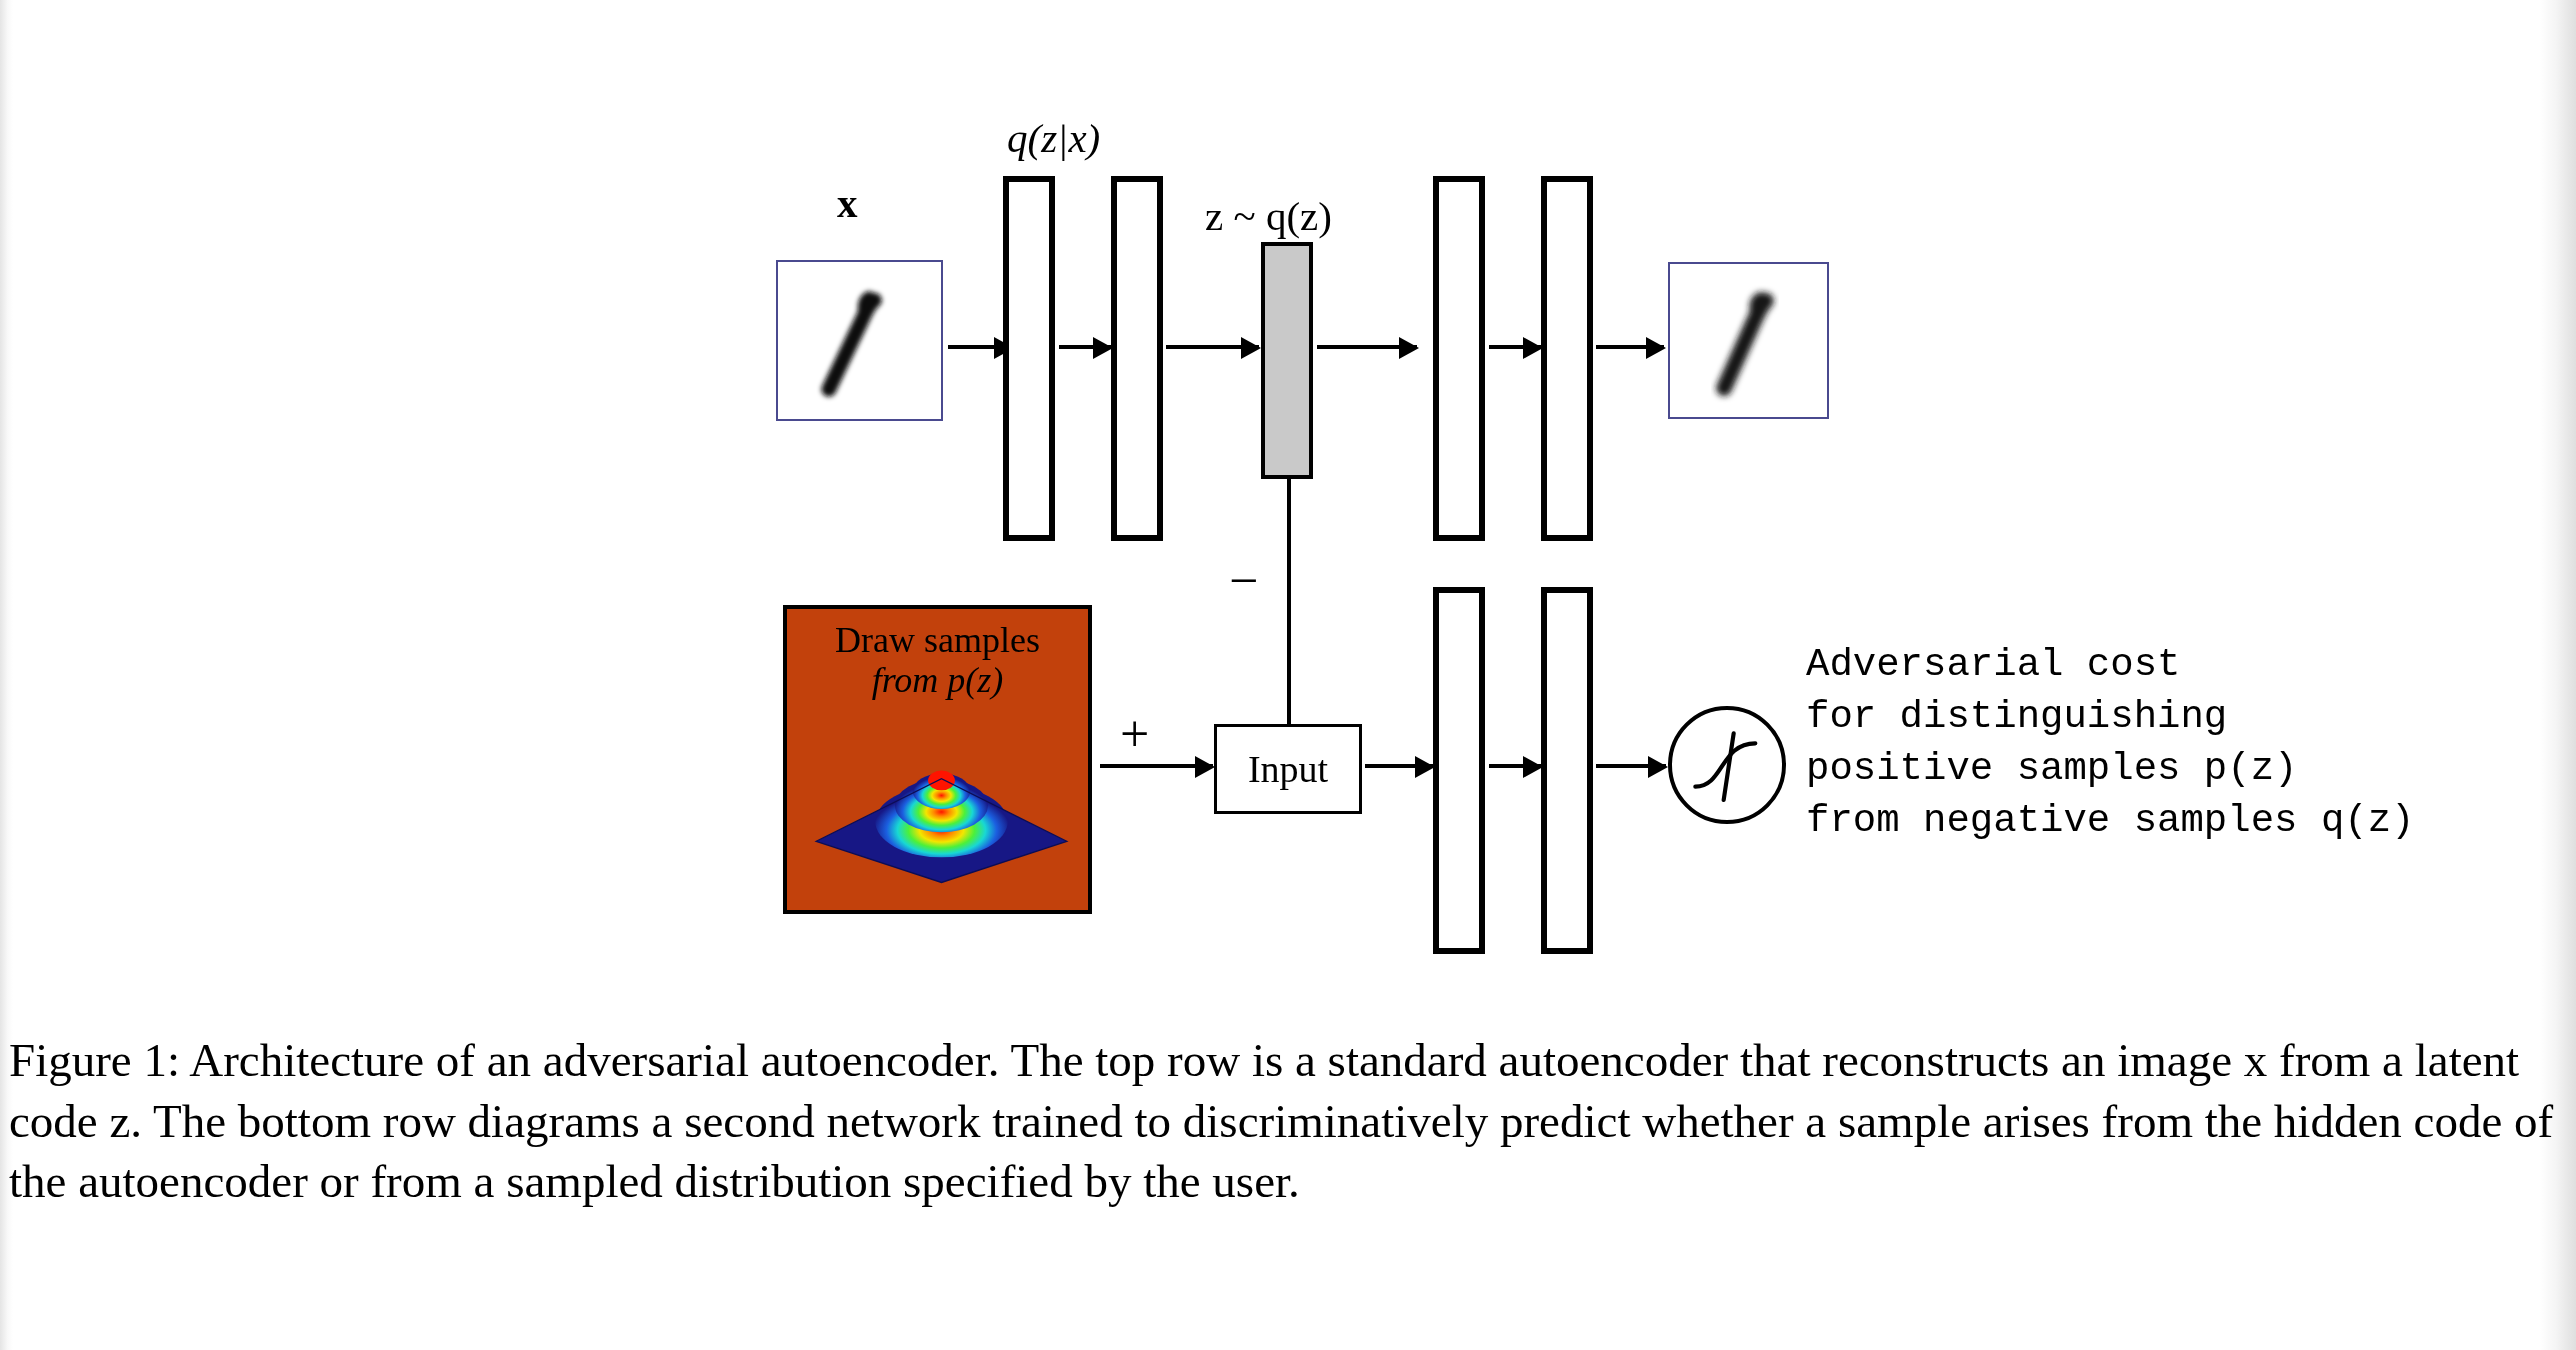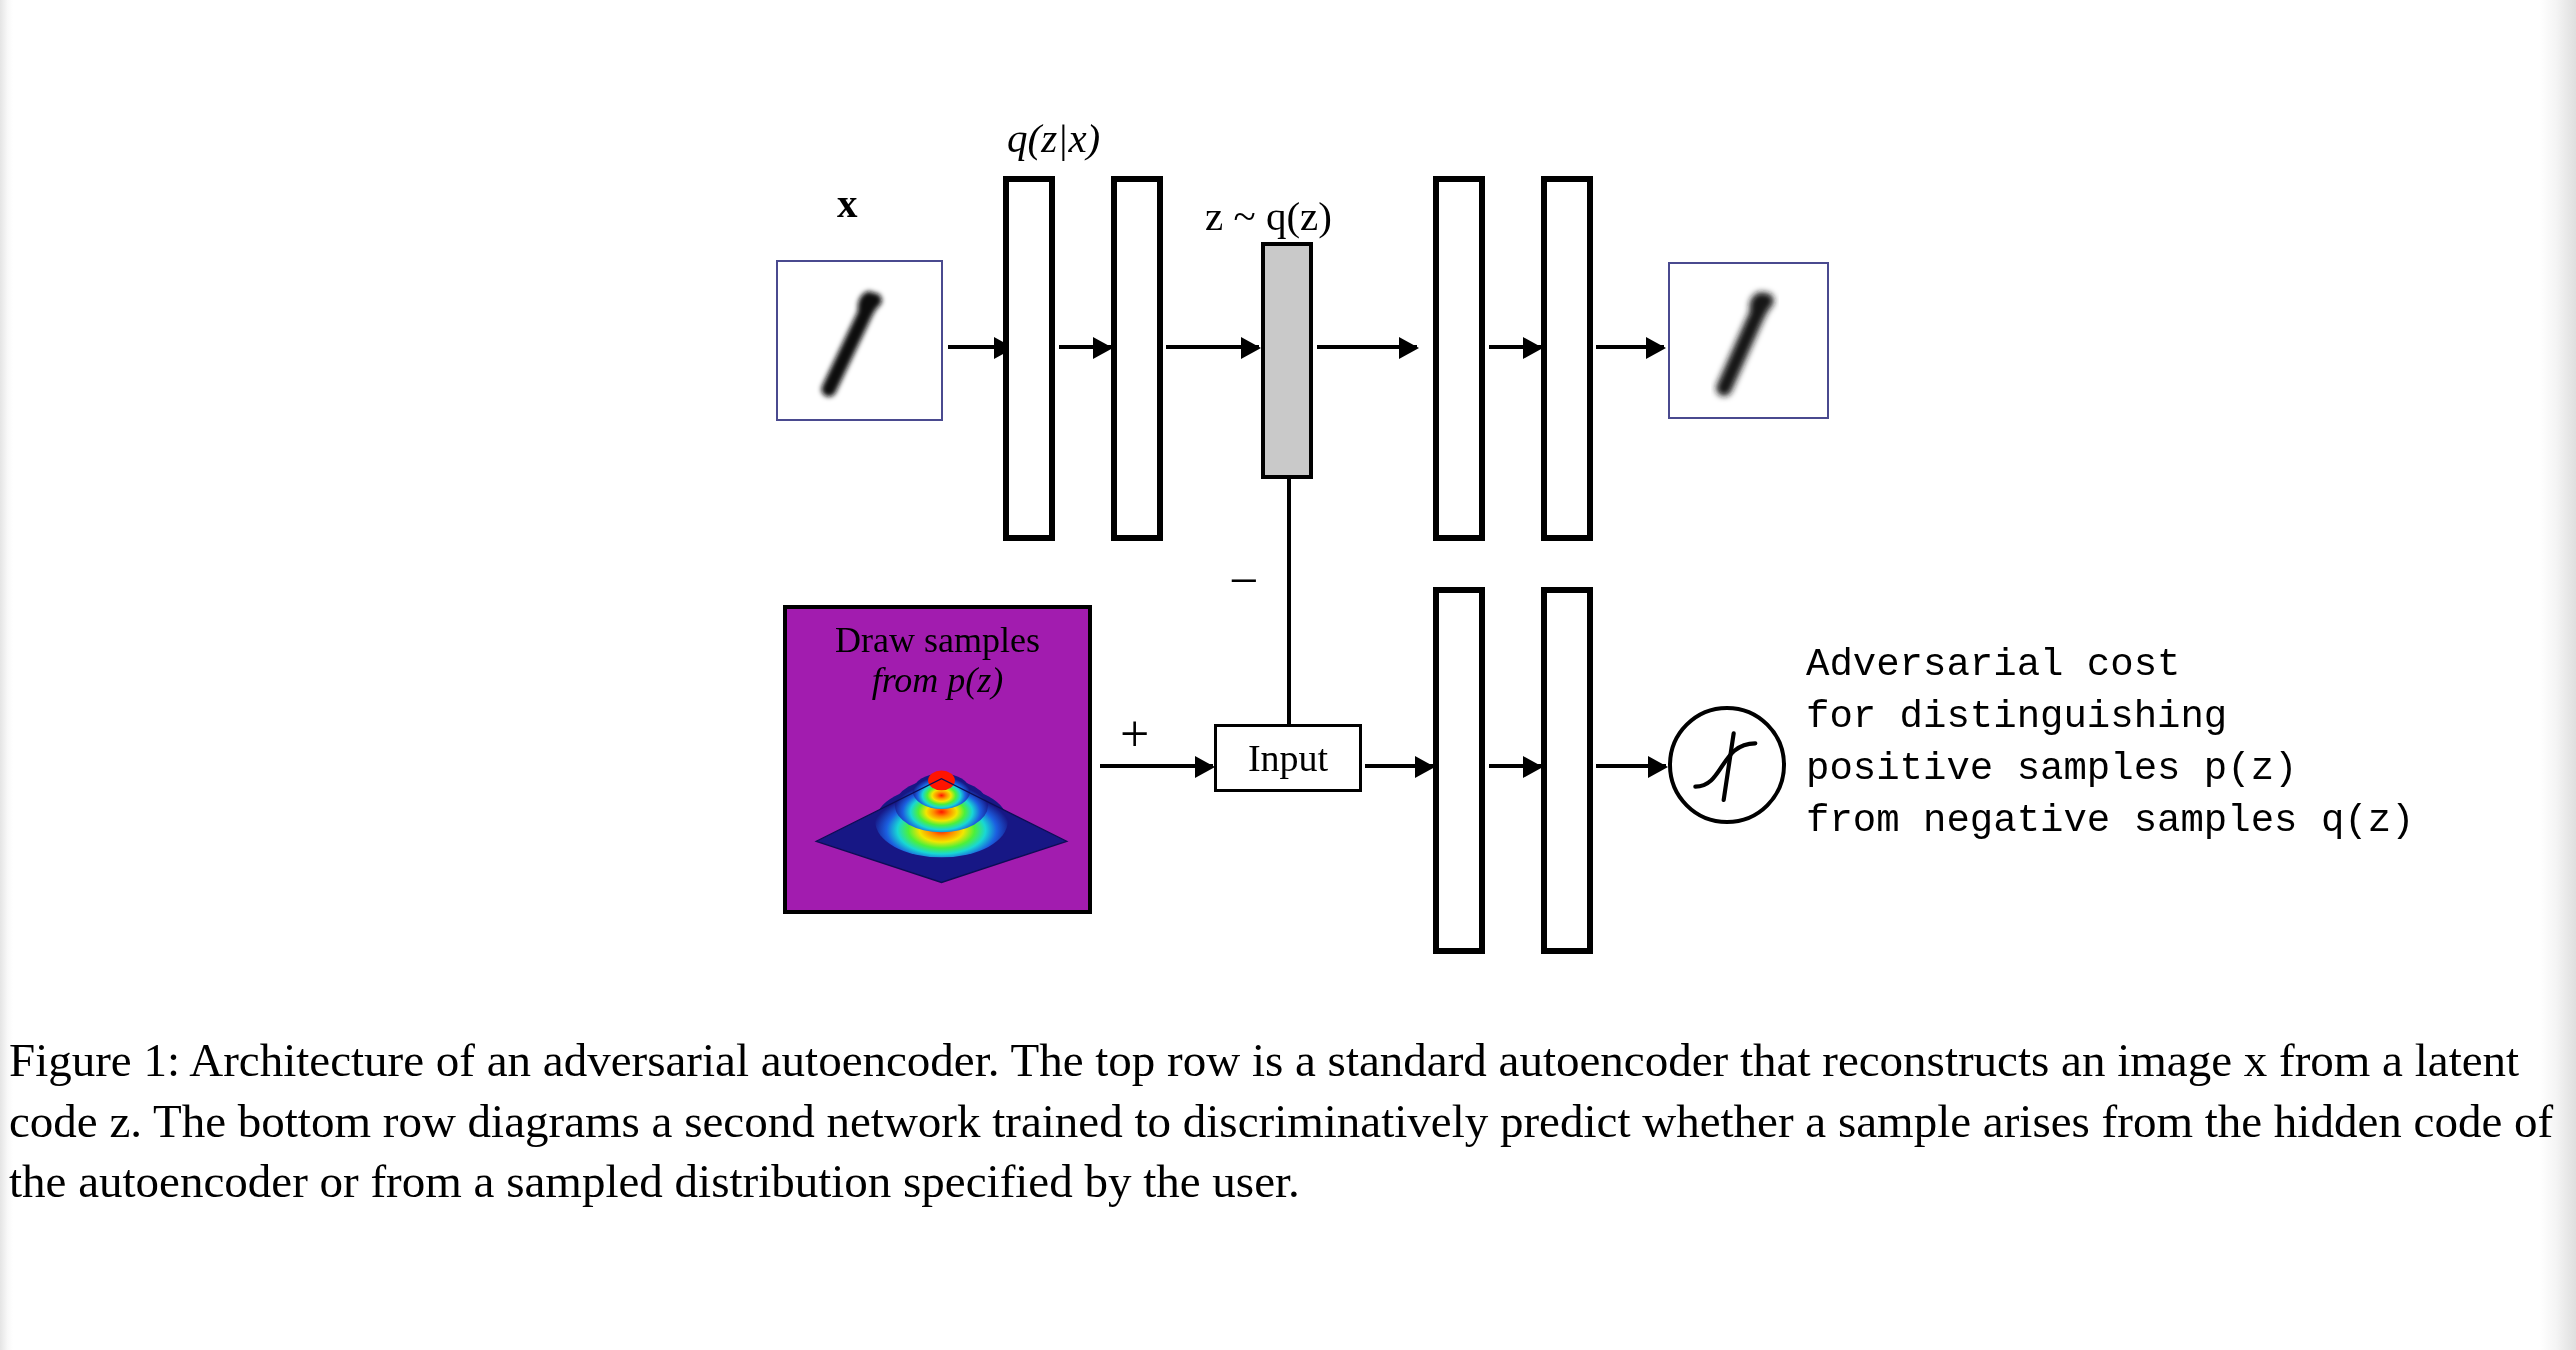--- a/index.html
+++ b/index.html
@@ -100,21 +100,21 @@
   .lbl {
     position: absolute;
     font-family: "Liberation Serif", serif;
     color: #000000;
     white-space: nowrap;
   }
   .bold { font-weight: bold; }
   .samplebox {
     position: absolute;
     border: 4.5px solid #000000;
-    background: #a21caf;
+    background: #c2410c;
     box-sizing: border-box;
   }
   .samplebox .caption {
     text-align: center;
     font-size: 36px;
     line-height: 1.12;
     padding-top: 10.7px;
     color: #000;
   }
   .inputbox {
@@ -258,21 +258,21 @@
         <ellipse cx="150" cy="84" rx="32" ry="20" fill="url(#gauss)"></ellipse>
         <ellipse cx="150" cy="72" rx="15" ry="11" fill="#ff1400"></ellipse>
         <polygon points="10,140 150,70 290,140 150,186" fill="none" stroke="#0d0d55" stroke-width="1.5"></polygon>
       </svg>
     </div>
 
     <div class="plus" style="left:1120px; top:708px;">+</div>
 
     <div class="arrow" style="left:1100px; top:764px; width:113px;"></div>
 
-    <div class="inputbox" style="left:1214px; top:724px; width:148px; height:68px;">Input</div>
+    <div class="inputbox" style="left:1214px; top:724px; width:148px; height:90px;">Input</div>
 
     <div class="arrow" style="left:1365px; top:764px; width:68px;"></div>
 
     <div class="bar" style="left:1433px; top:587px; width:52px; height:367px;"></div>
     <div class="arrow" style="left:1489px; top:764px; width:52px;"></div>
     <div class="bar" style="left:1541px; top:587px; width:52px; height:367px;"></div>
 
     <div class="arrow" style="left:1596px; top:764px; width:70px;"></div>
 
     <div class="disc-circle" style="left:1668px; top:706px; width:118px; height:118px;">

